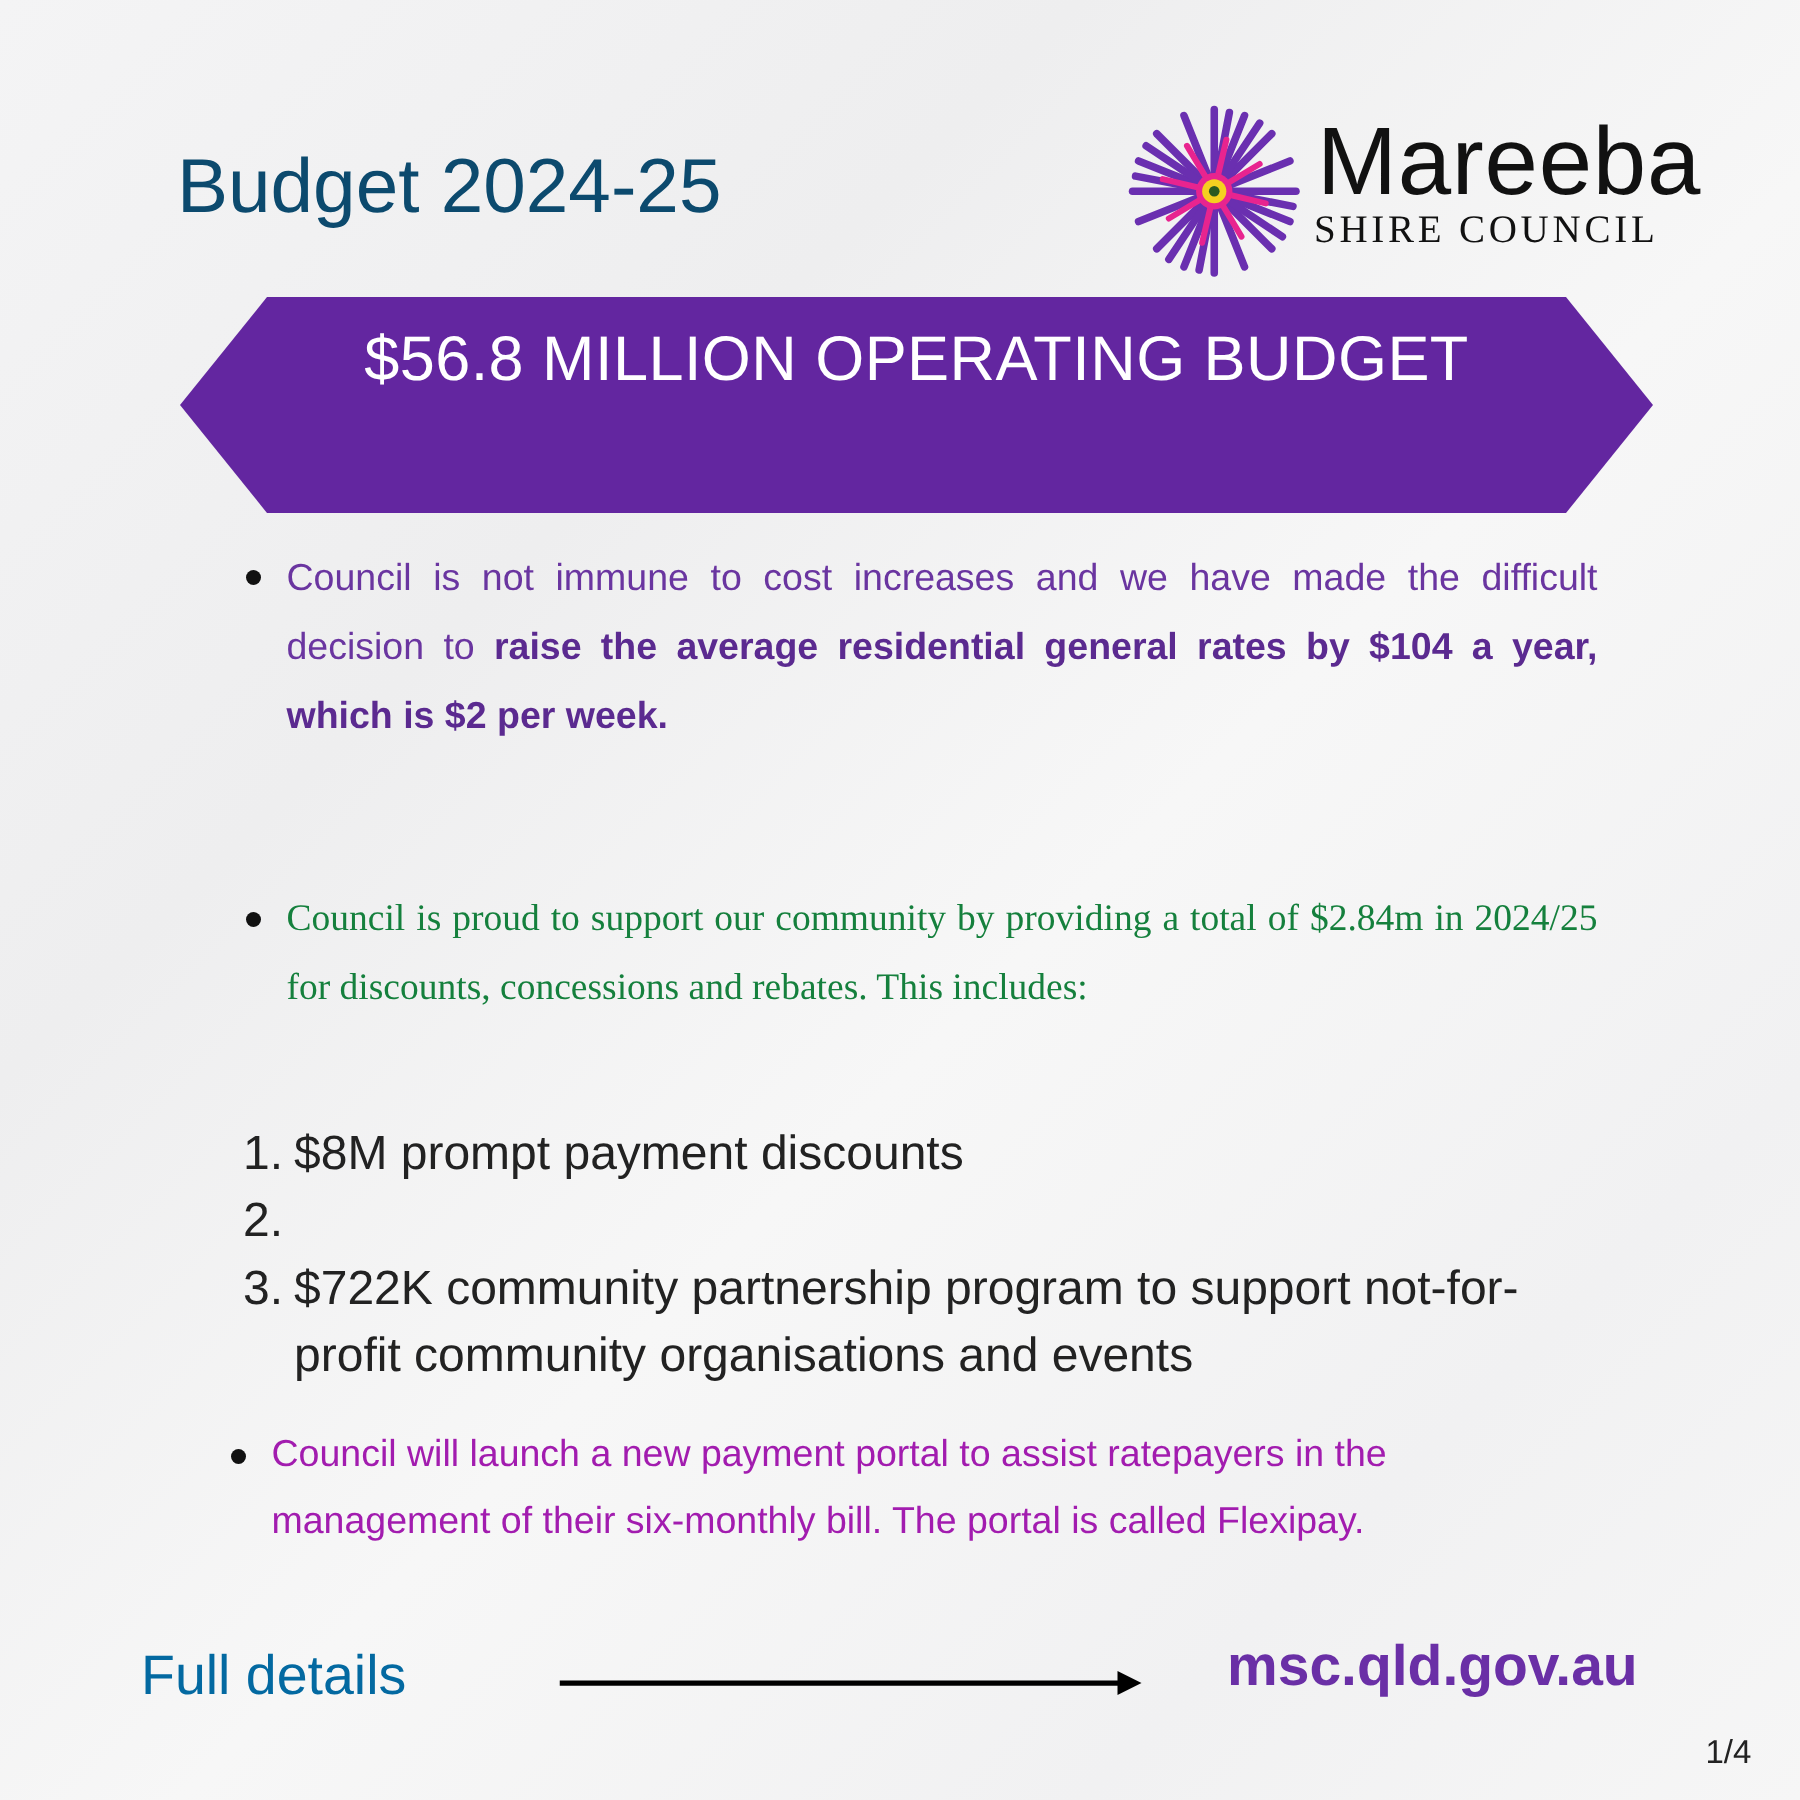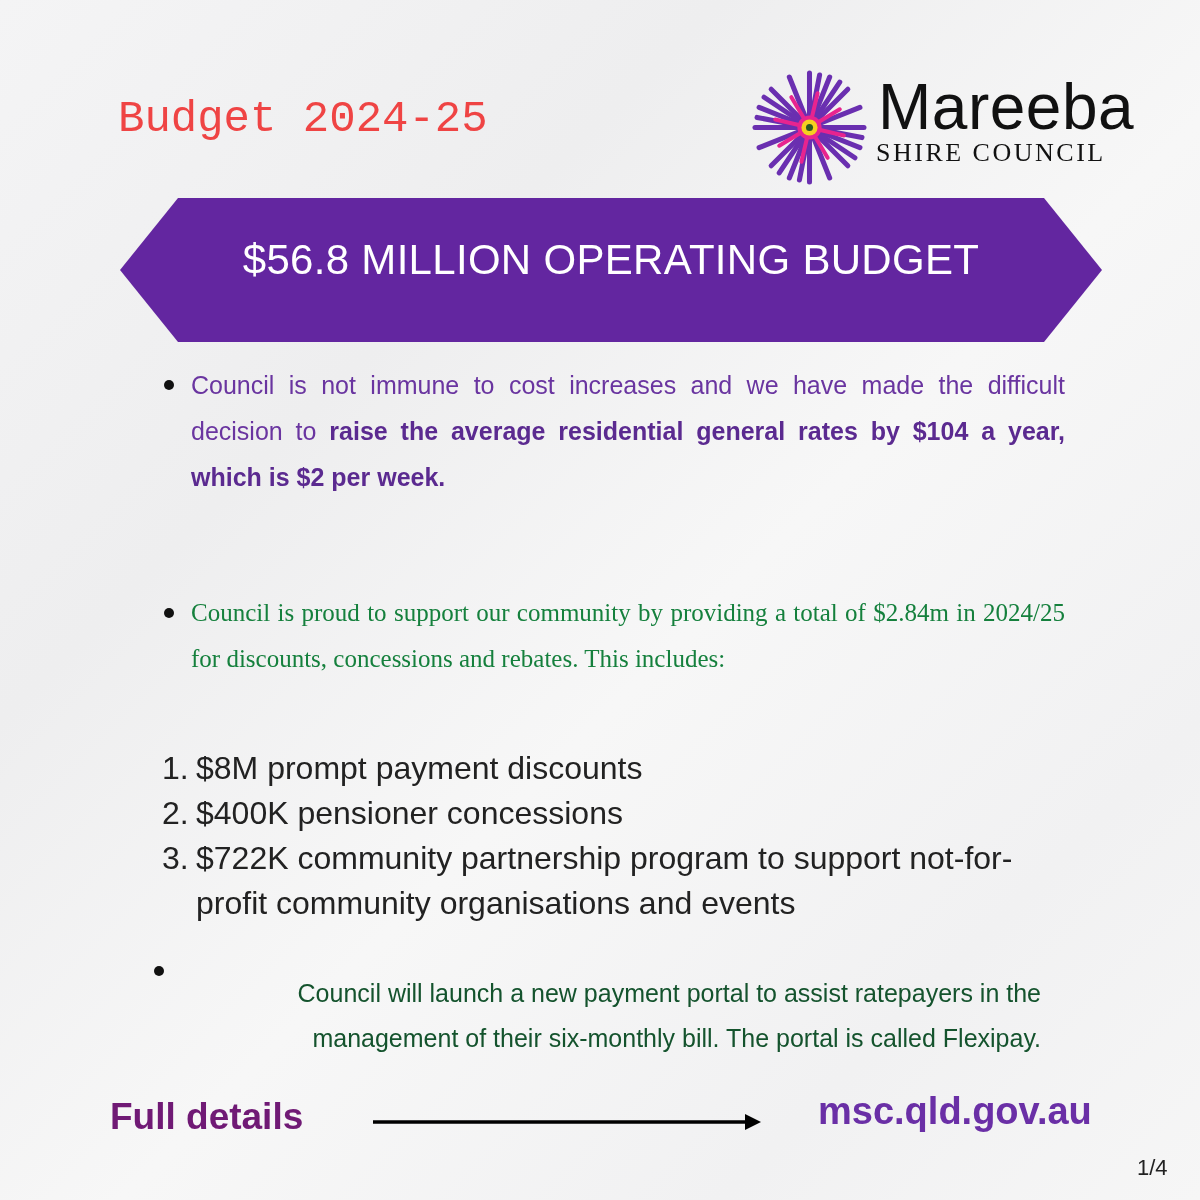--- a/index.html
+++ b/index.html
@@ -1,35 +1,35 @@
 <!DOCTYPE html>
 <html><head>
 <meta charset="utf-8">
 <style>
   html,body{margin:0;padding:0;}
   body{width:1200px;height:1200px;position:relative;overflow:hidden;
     background:linear-gradient(135deg,#f4f4f5 0%,#eeeeef 30%,#f7f7f7 55%,#f1f1f2 80%,#f6f6f6 100%);
     font-family:"Liberation Sans",sans-serif;}
   .abs{position:absolute;}
-  .title{left:118px;top:94px;font-size:44px;color:#ef4444;font-family:Liberation Mono, monospace;}
+  .title{left:118px;top:94px;font-size:51px;color:#0c4a6e;font-family:Liberation Sans, sans-serif;}
   .logo{left:752px;top:70px;width:380px;height:115px;}
   .logo-text1{left:878px;top:75px;font-family:Liberation Sans, sans-serif;font-size:64px;color:#111;letter-spacing:0.5px;line-height:1;}
   .logo-text2{left:876px;top:140px;font-family:"Liberation Serif",serif;font-size:26px;color:#111;letter-spacing:2.5px;line-height:1;text-align:right;}
   .banner{left:120px;top:198px;width:982px;height:144px;}
-  .banner-line{position:absolute;left:0;width:982px;text-align:center;color:#fff;font-size:42px;font-family:"Liberation Sans",sans-serif;letter-spacing:0.3px;margin-top:21px;}
+  .banner-line{position:absolute;left:0;width:982px;text-align:center;color:#fff;font-size:42px;font-family:"Liberation Sans",sans-serif;letter-spacing:0.3px;}
   .bullet{position:absolute;width:10px;height:10px;border-radius:50%;background:#111;}
   .para{position:absolute;font-size:25px;line-height:46px;text-align:justify;}
   .para1{left:191px;top:362px;width:874px;color:#6a35a0;}
   .para1 b{font-weight:bold;color:#5b2a90;}
   .para2{left:191px;top:590px;width:874px;color:#15803d;font-family:Liberation Serif, serif;}
   .olist{position:absolute;left:162px;top:746px;width:900px;color:#222;font-size:32px;line-height:45px;}
   .oli{display:flex;}
   .num{width:34px;flex:none;}
-  .para3{left:181px;top:947px;width:860px;color:#14532d;line-height:45px;text-align:right;margin-top:24px;}
-  .footer-left{left:110px;top:1096px;font-size:37px;font-weight:bold;color:#701a75;}
+  .para3{left:181px;top:947px;width:860px;color:#a21caf;line-height:45px;text-align:left;}
+  .footer-left{left:94px;top:1096px;font-size:37px;font-weight:normal;color:#0369a1;}
   .footer-right{left:818px;top:1090px;font-size:38px;font-weight:bold;color:#6a2fa6;}
   .arrow{left:373px;top:1111px;width:390px;height:22px;}
   .pagenum{left:1137px;top:1155px;font-size:22px;color:#222;}
 </style>
 </head>
 <body>
 
 <div class="abs title">Budget 2024-25</div>
 
 <div class="abs logo">
@@ -93,21 +93,20 @@
 <div class="bullet" style="left:164px;top:608px"></div>
 <div class="para para2">Council is proud to support our community by providing a total of $2.84m in 2024/25 for discounts, concessions and rebates.  This includes:</div>
 
 <div class="olist">
   <div class="oli">
     <span class="num">1.</span>
     <span>$8M prompt payment discounts</span>
   </div>
   <div class="oli">
     <span class="num">2.</span>
-    <span>$400K pensioner concessions</span>
   </div>
   <div class="oli">
     <span class="num">3.</span>
     <span>$722K community partnership program to support not-for-profit community organisations and events</span>
   </div>
 </div>
 
 <div class="bullet" style="left:154px;top:966px"></div>
 <div class="para para3">Council will launch a new payment portal to assist ratepayers in the management of their six-monthly bill. The portal is called Flexipay.</div>
 

